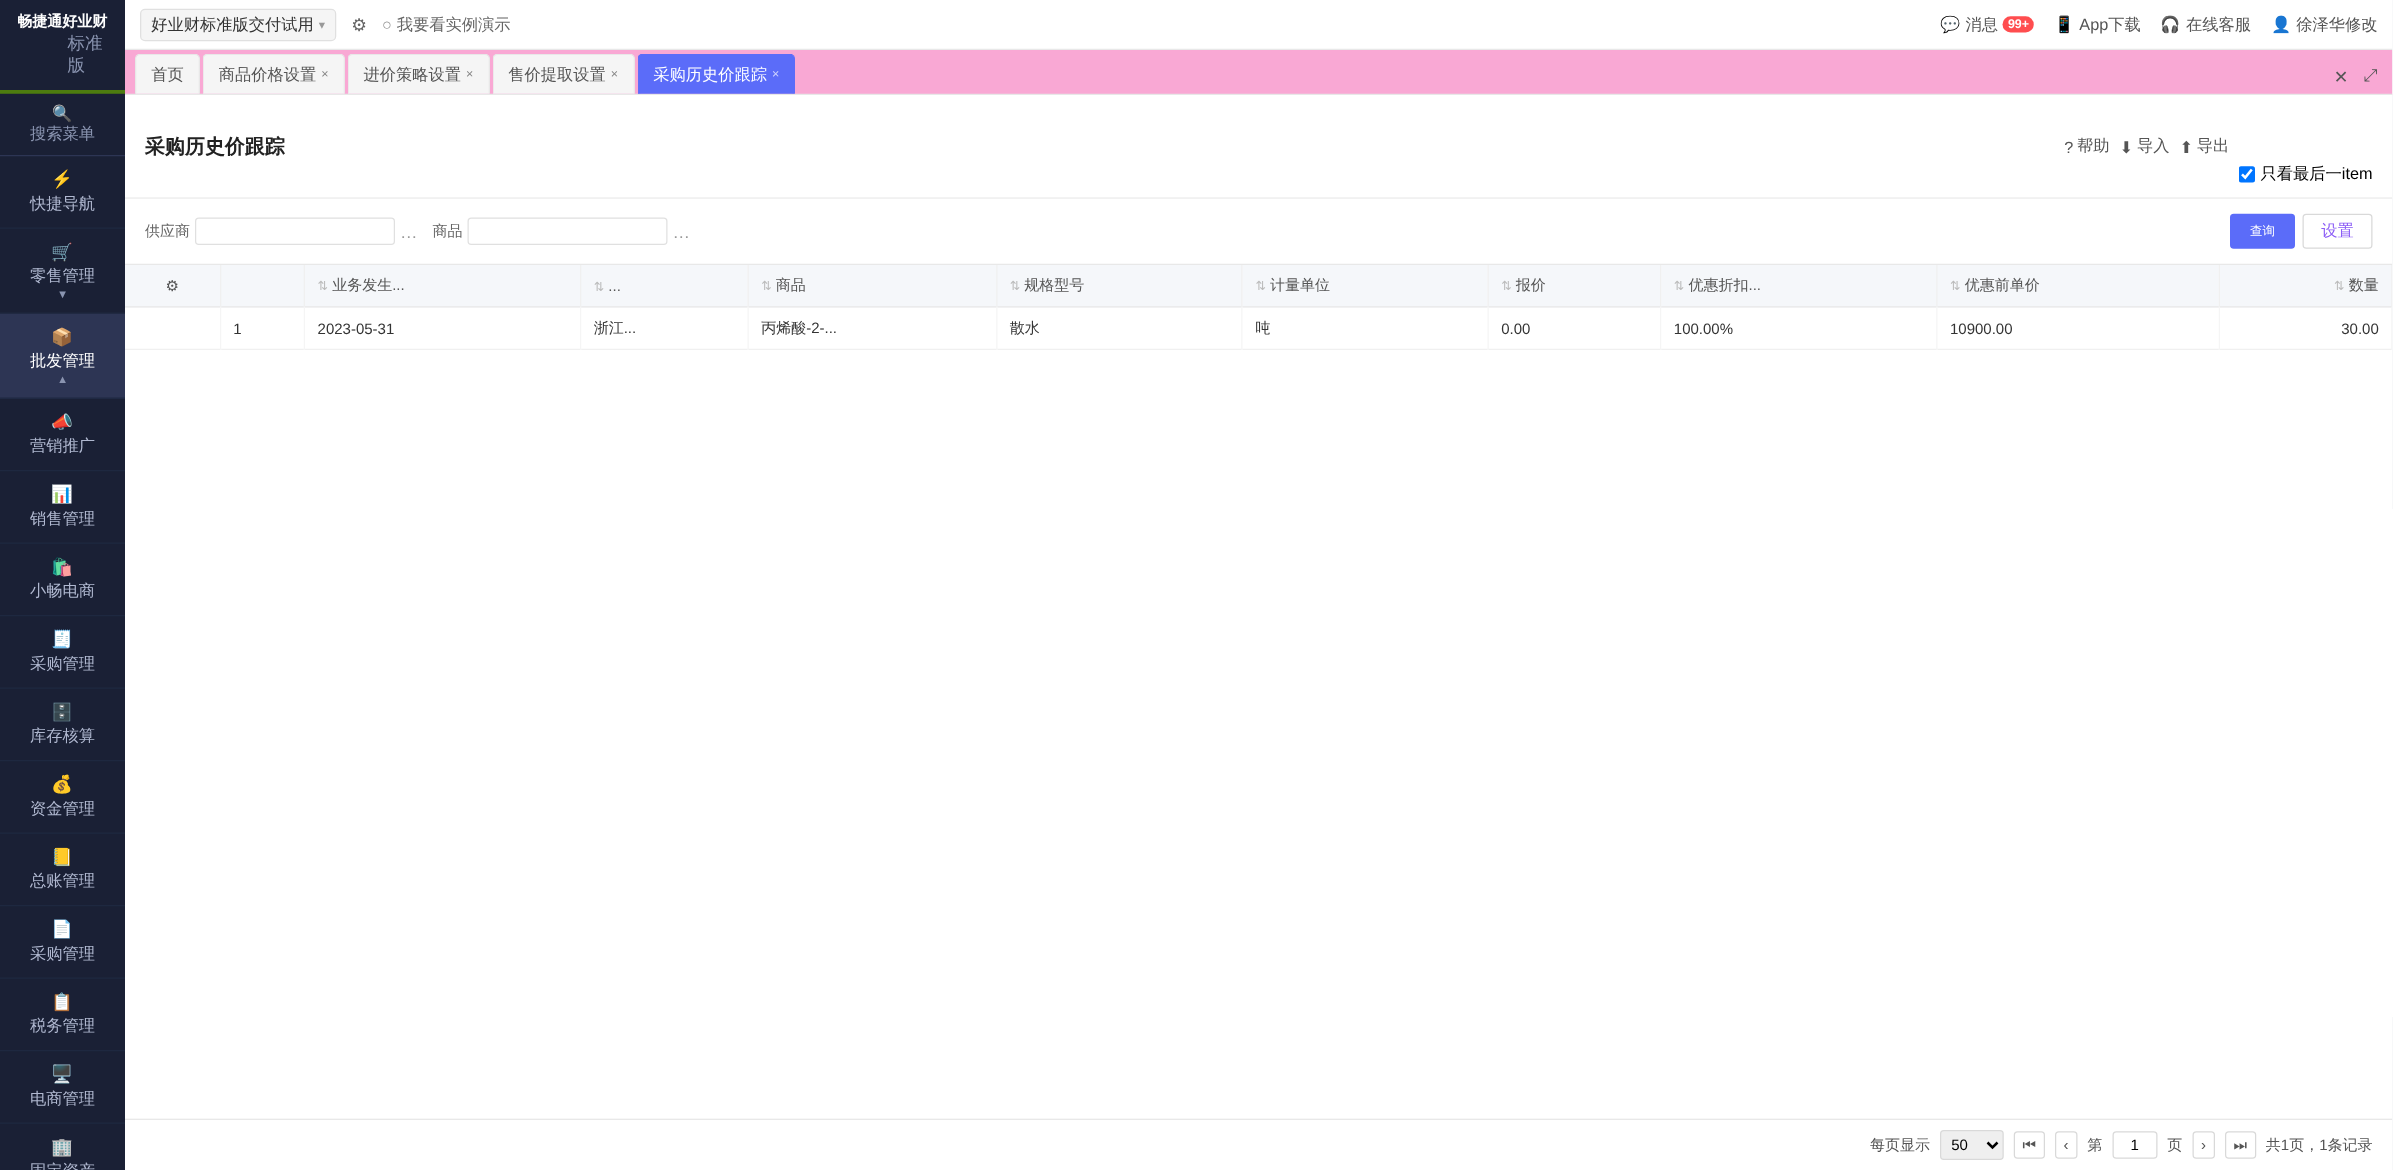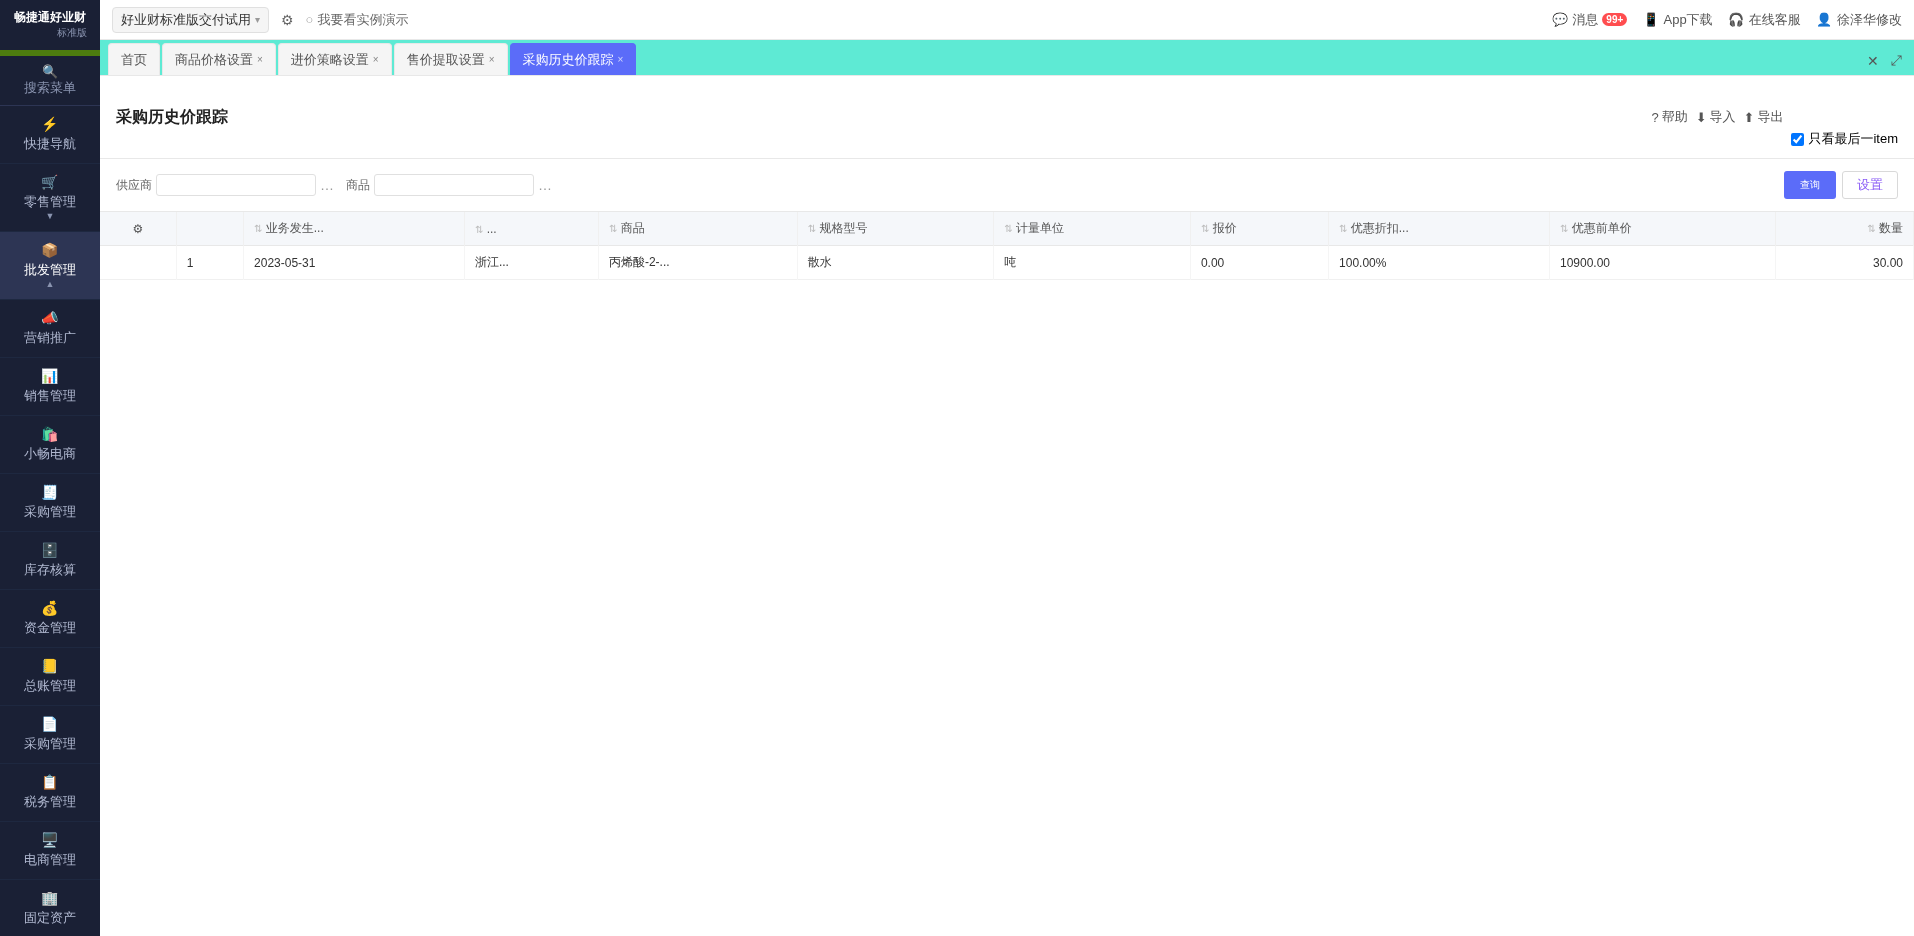--- a/index.html
+++ b/index.html
@@ -14,33 +14,33 @@
       flex-direction: column;
       flex-shrink: 0;
       height: 100%;
       overflow: hidden;
     }
     .sidebar-logo {
       padding: 10px 10px;
       display: flex;
       flex-direction: column;
       align-items: center;
-      border-bottom: 6px solid #4d7c0f;
+      border-bottom: 3px solid #4d7c0f;
       justify-content: center;
     }
     .sidebar-logo .app-name {
       color: #fff;
       font-size: 12px;
       font-weight: bold;
       text-align: center;
       line-height: 1.3;
     }
     .sidebar-logo .edition {
       color: #8a94b0;
-      font-size: 10px;
+      font-size: 14px;
       margin-left: 44px;
     }
     .sidebar-search {
       padding: 8px 10px;
       text-align: center;
       color: #8a94b0;
       cursor: pointer;
       border-bottom: 1px solid #2d3554;
     }
     .sidebar-nav-item {
@@ -99,21 +99,21 @@
       font-size: 10px;
       padding: 1px 4px;
       border-radius: 10px;
       font-weight: bold;
       text-align: right;
     }
 
     
     .tabbar {
       height: 36px;
-      background: #5eead4;
+      background: #f9a8d4;
       border-bottom: 1px solid #e8e8e8;
       display: flex;
       align-items: flex-end;
       padding: 0 8px;
       gap: 2px;
       position: relative;
     }
     .tab {
       height: 32px;
       display: flex;
@@ -539,16 +539,32 @@
             <td>吨</td>
             <td>0.00</td>
             <td>100.00%</td>
             <td>10900.00</td>
             <td style="text-align:right;">30.00</td>
           </tr>
         </tbody>
       </table>
     </div>
 
+    <div class="pagination-bar">
+      <span class="page-size-label">每页显示</span>
+      <select class="page-size-select">
+        <option>50</option>
+        <option>100</option>
+        <option>200</option>
+      </select>
+      <button class="page-btn">⏮</button>
+      <button class="page-btn">‹</button>
+      <span class="page-text">第</span>
+      <input class="page-input" type="text" value="1" style="">
+      <span class="page-text">页</span>
+      <button class="page-btn">›</button>
+      <button class="page-btn">⏭</button>
+      <span class="total-text">共1页，1条记录</span>
+    </div>
 
   </div>
 
 </div>
 
 </body></html>

